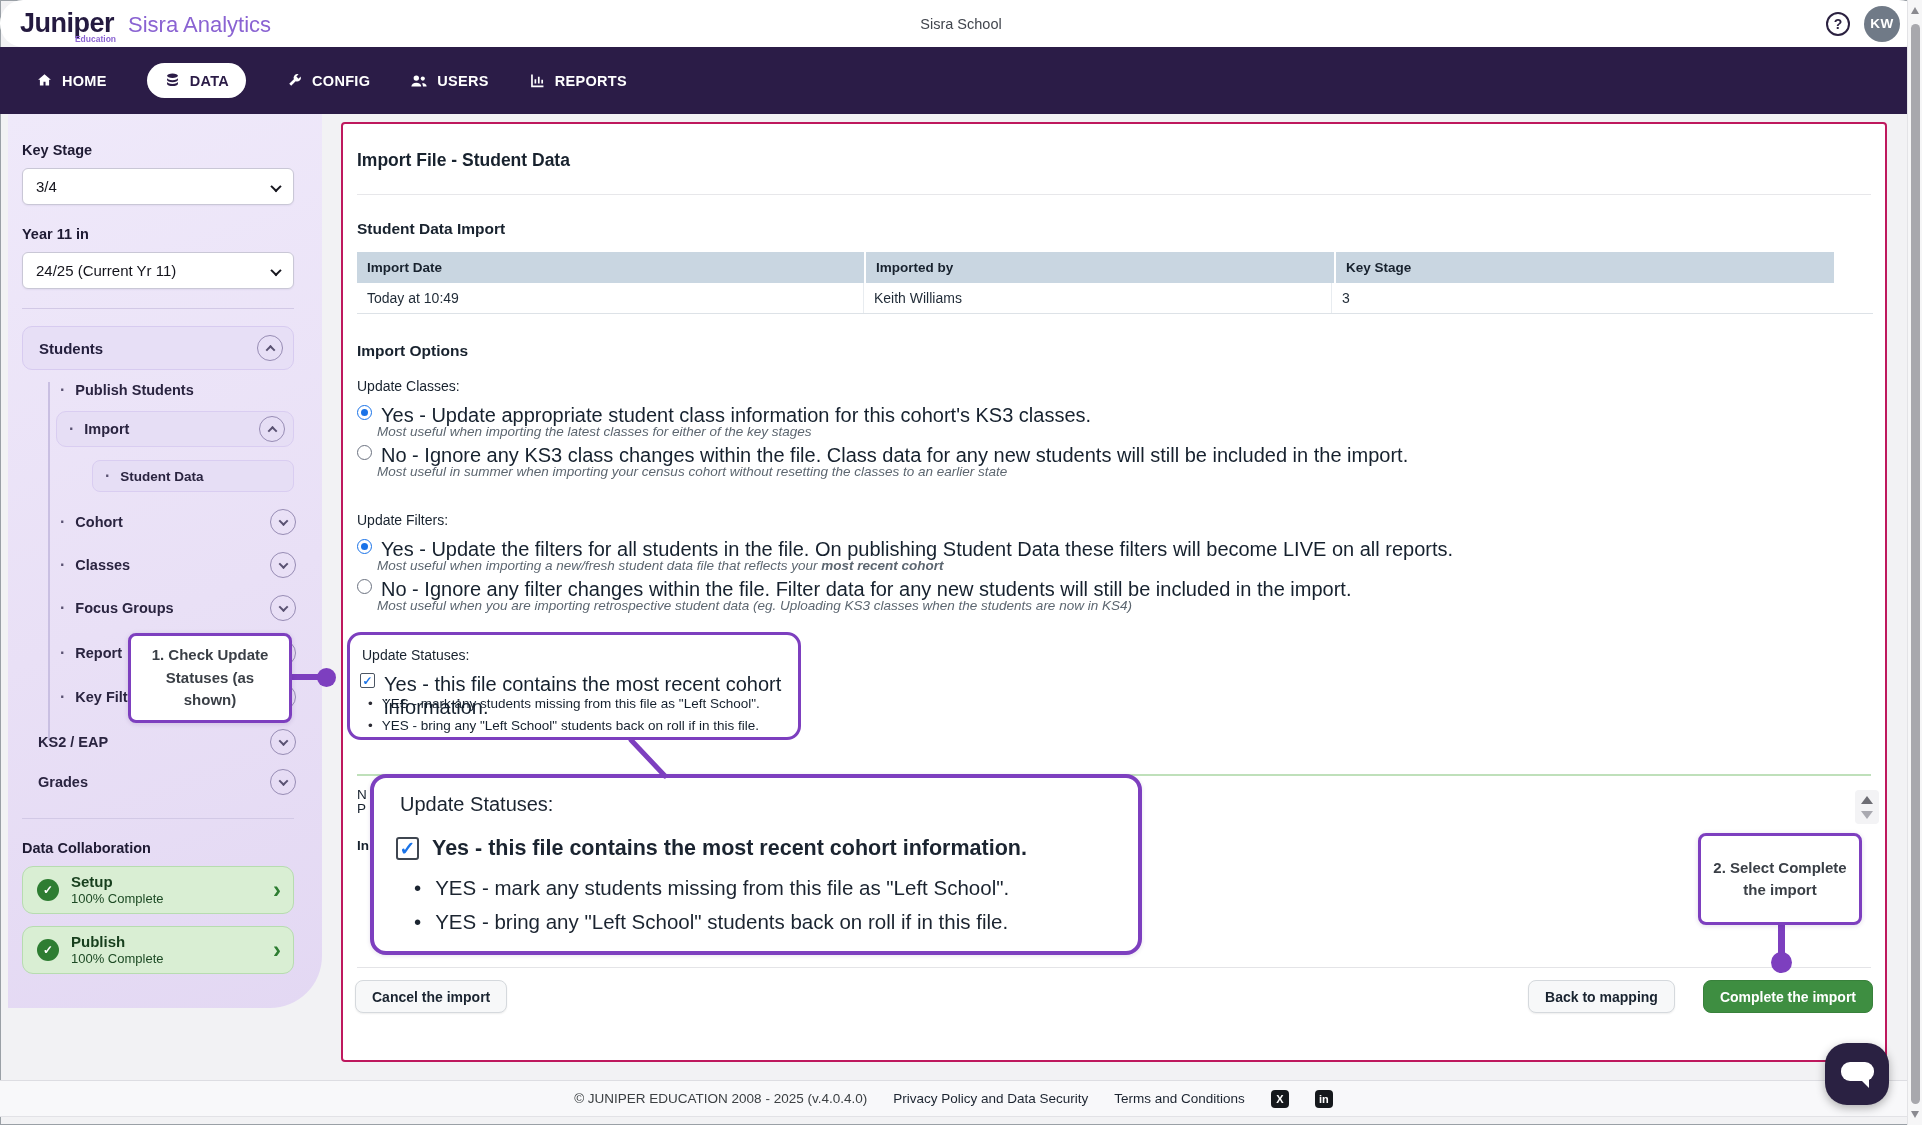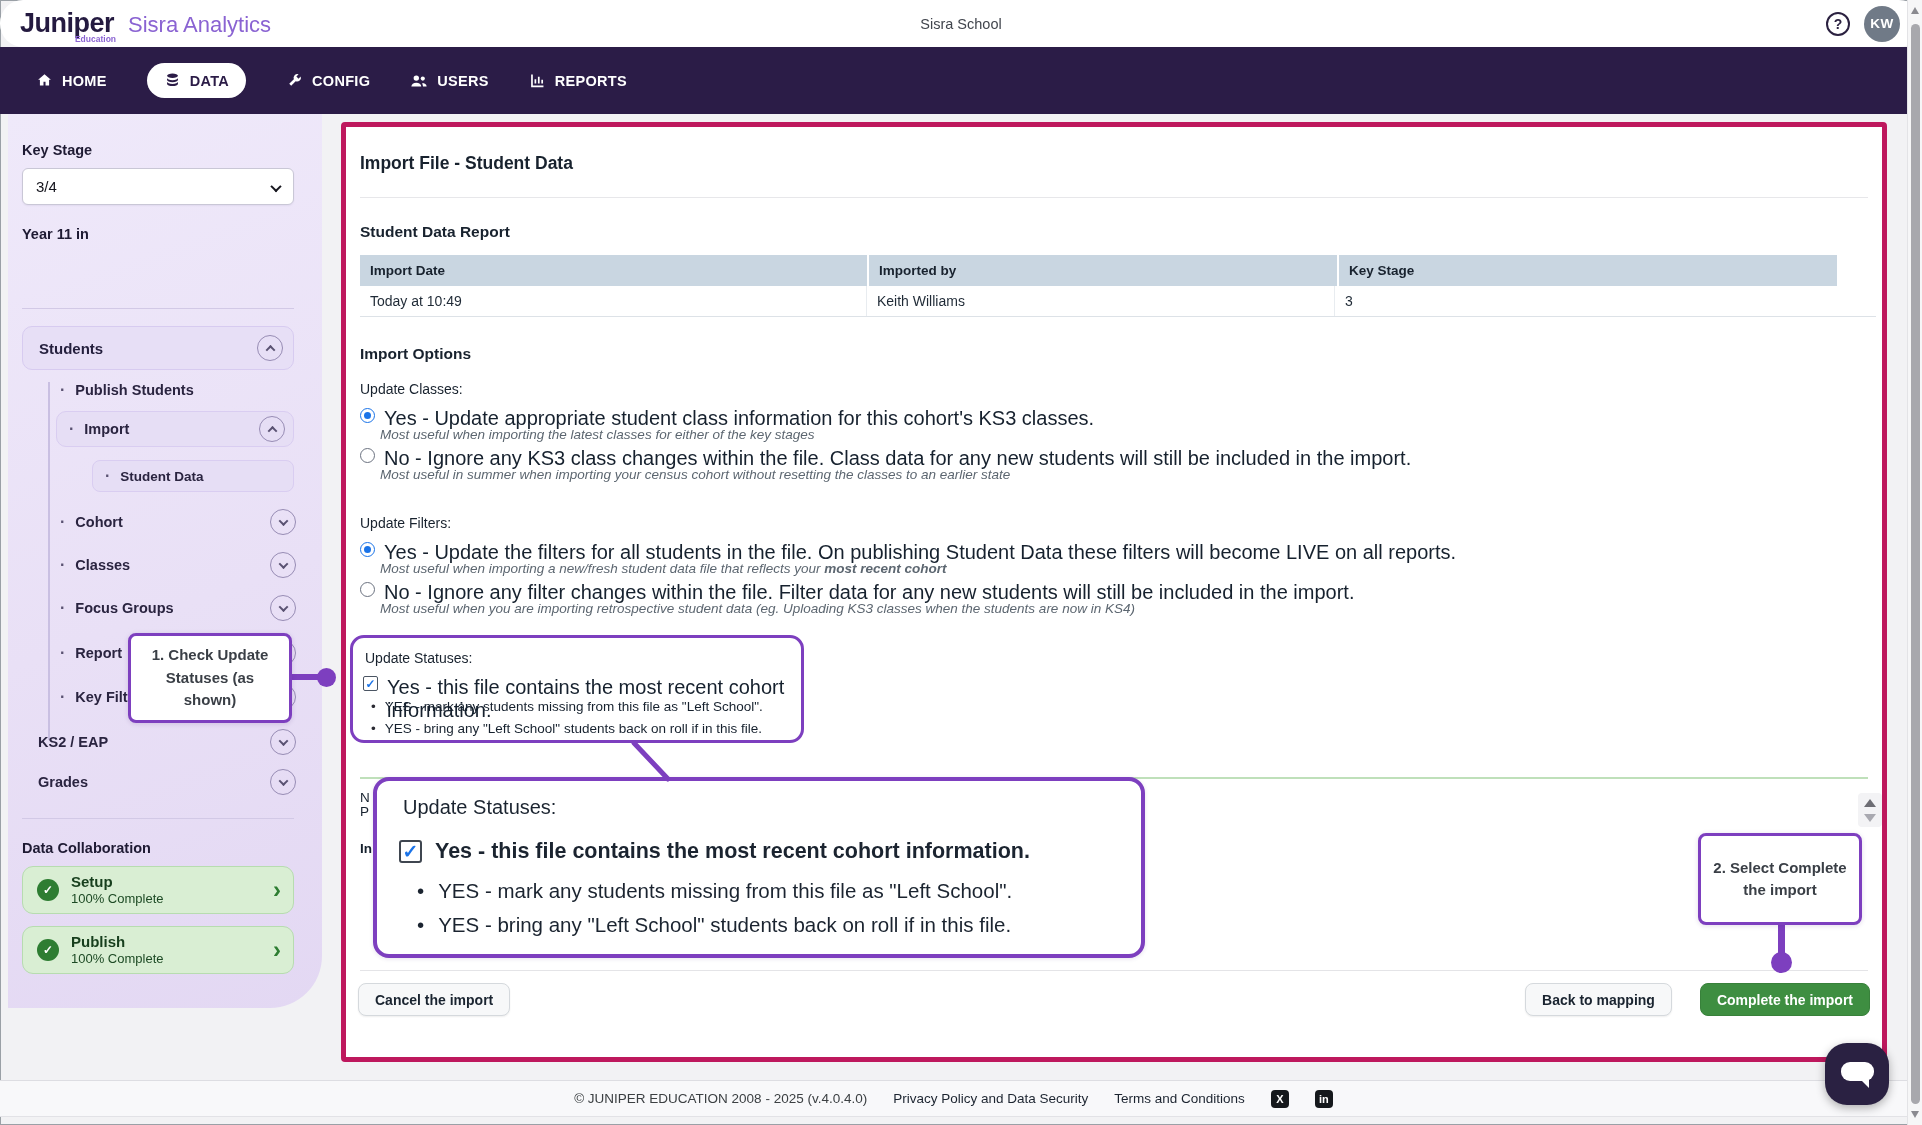--- a/index.html
+++ b/index.html
@@ -59,21 +59,21 @@
   .check-circle{width:22px;height:22px;border-radius:50%;background:#2e7d32;color:#fff;display:flex;align-items:center;
                 justify-content:center;font-size:12px;font-weight:700;flex:0 0 auto;}
   .check-circle::after{content:"✓";}
   .collab-txt{flex:1;}
   .collab-title{font-size:15px;font-weight:700;color:#173f1d;line-height:1.25;}
   .collab-sub{font-size:13px;color:#1d4a24;line-height:1.25;}
   .chev-right{font-size:24px;font-weight:700;color:#2e7d32;line-height:1;}
   .chev-right::after{content:"›";}
 
   
-  .card{position:absolute;left:341px;top:122px;width:1546px;height:940px;background:#fff;border:5px solid #be185d;
+  .card{position:absolute;left:341px;top:122px;width:1546px;height:940px;background:#fff;border:2px solid #be185d;
         border-radius:4px;}
   .card .abs{position:absolute;}
   .page-title{font-size:17.5px;font-weight:700;color:#18222e;}
   .hr{height:1px;background:#e7e7ea;}
   .sec-h{font-size:15.5px;font-weight:700;color:#18222e;}
   .tbl{display:flex;flex-direction:column;}
   .tbl-head{display:flex;background:#fff;}
   .tbl-head .cell{background:#c9d6e1;font-weight:700;font-size:13.5px;color:#18222e;height:31px;display:flex;
                   align-items:center;padding:0 10px;margin-right:2px;}
   .tbl-row{display:flex;border-bottom:1px solid #dde2e7;}
@@ -205,20 +205,24 @@
     </span>
   </nav>
 
   <aside class="sidebar">
     <div class="sb-abs side-label" style="left:14px;top:28px;">Key Stage</div>
     <div class="sb-abs side-select" style="left:14px;top:54px;width:272px;">
       <span>3/4</span>
       <span class="sel-chev"><i class="chev down"></i></span>
     </div>
     <div class="sb-abs side-label" style="left:14px;top:112px;">Year 11 in</div>
+    <div class="sb-abs side-select" style="left:14px;top:138px;width:272px;">
+      <span>24/25 (Current Yr 11)</span>
+      <span class="sel-chev"><i class="chev down"></i></span>
+    </div>
     <div class="sb-abs side-divider" style="left:14px;top:194px;width:272px;"></div>
 
     <div class="sb-abs acc-pill" style="left:14px;top:212px;width:272px;height:44px;">
       <span>Students</span>
       <span class="chev-circle">
           <i class="chev up"></i>
         </span>
     </div>
 
     <div class="sb-abs tree-line" style="left:40px;top:268px;height:358px;"></div>
@@ -326,21 +330,21 @@
         <div class="collab-title">Publish</div>
         <div class="collab-sub">100% Complete</div>
       </span>
       <span class="chev-right"></span>
     </div>
   </aside>
 
   <main class="card">
     <div class="abs page-title" style="left:14px;top:26px;">Import File - Student Data</div>
     <div class="abs hr" style="left:14px;right:14px;top:70px;"></div>
-    <div class="abs sec-h" style="left:14px;top:96px;">Student Data Report</div>
+    <div class="abs sec-h" style="left:14px;top:96px;">Student Data Import</div>
 
     <div class="abs tbl" style="left:14px;top:128px;width:1516px;">
       <div class="tbl-head">
         <span class="cell c1">Import Date</span>
         <span class="cell c2">Imported by</span>
         <span class="cell c3">Key Stage</span>
       </div>
       <div class="tbl-row">
         <span class="cell c1">Today at 10:49</span>
         <span class="cell c2">Keith Williams</span>

